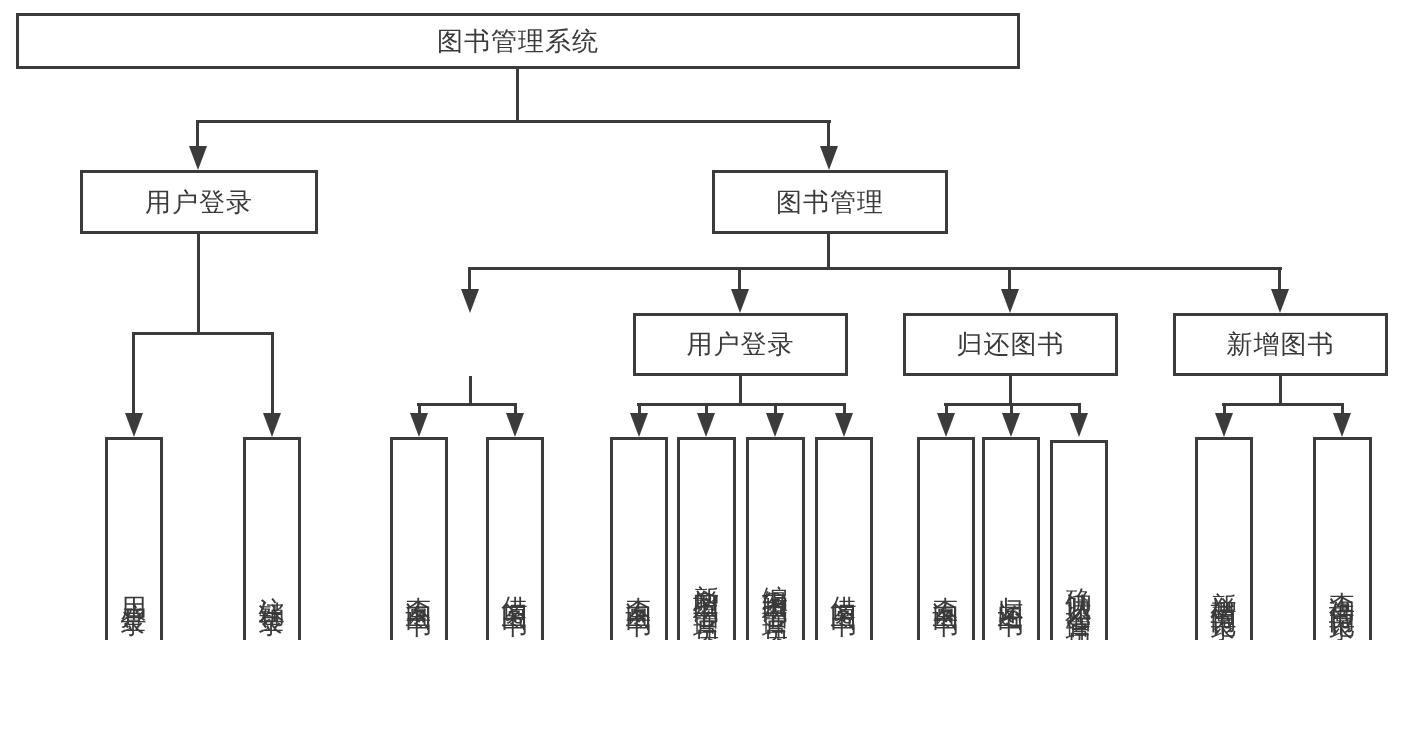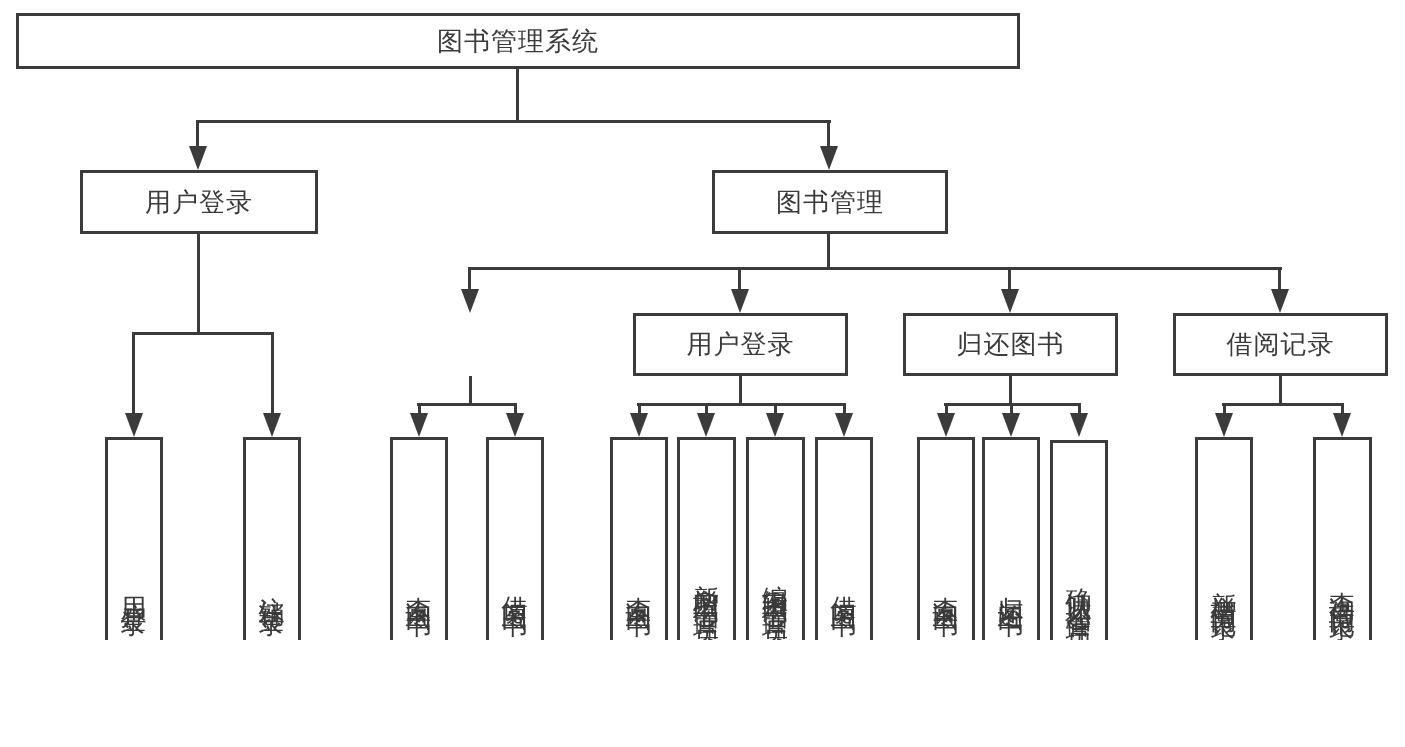--- a/index.html
+++ b/index.html
@@ -94,21 +94,21 @@
   <div class="line vl" style="left:1278px; top:267px; height:28px;"></div>
   <div class="arrow" style="left:1271px; top:289px;"></div>
 
   <div class="node hnode" style="left:633px; top:313px; width:215px; height:63px;">
     <span>用户登录</span>
   </div>
   <div class="node hnode" style="left:903px; top:313px; width:215px; height:63px;">
     <span>归还图书</span>
   </div>
   <div class="node hnode" style="left:1173px; top:313px; width:215px; height:63px;">
-    <span>借阅记录</span>
+    <span>新增图书</span>
   </div>
 
   <div class="line vl" style="left:469px; top:376px; height:30px;"></div>
   <div class="line hl" style="left:417px; top:403px; width:100px;"></div>
   <div class="line vl" style="left:418px; top:403px; height:14px;"></div>
   <div class="arrow" style="left:410px; top:413px;"></div>
   <div class="line vl" style="left:514px; top:403px; height:14px;"></div>
   <div class="arrow" style="left:506px; top:413px;"></div>
 
   <div class="line vl" style="left:739px; top:376px; height:30px;"></div>

